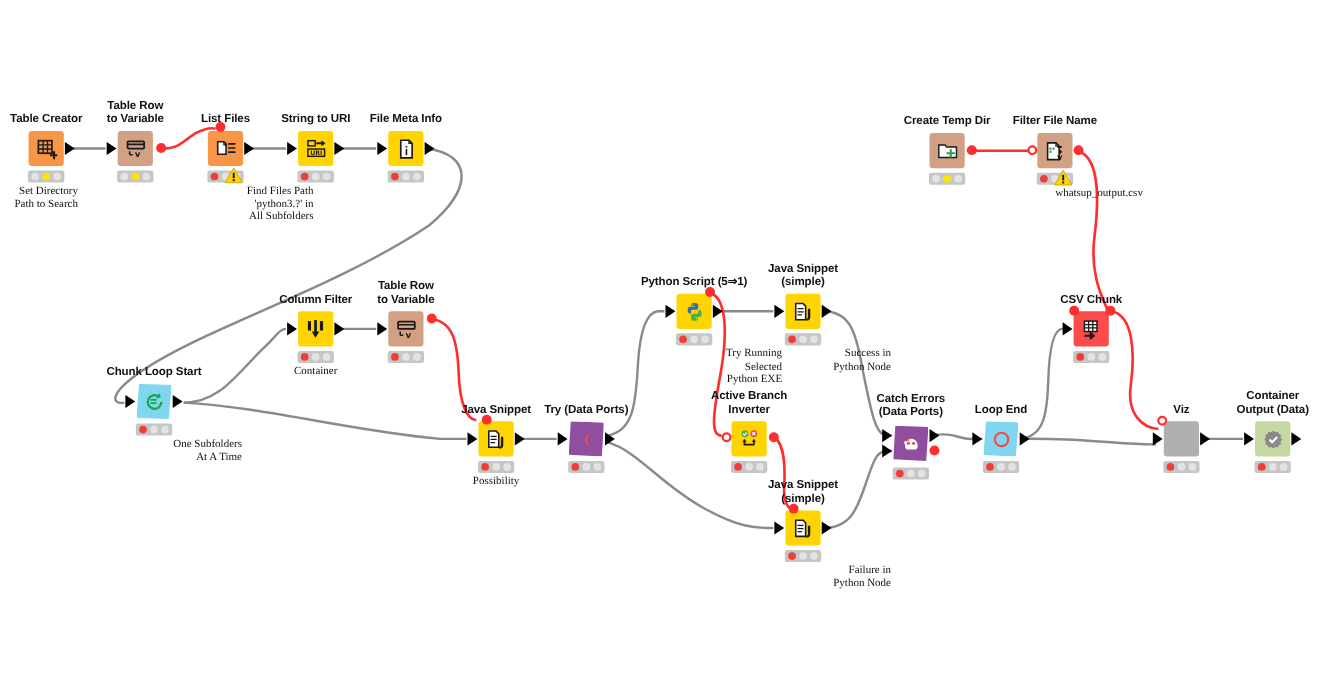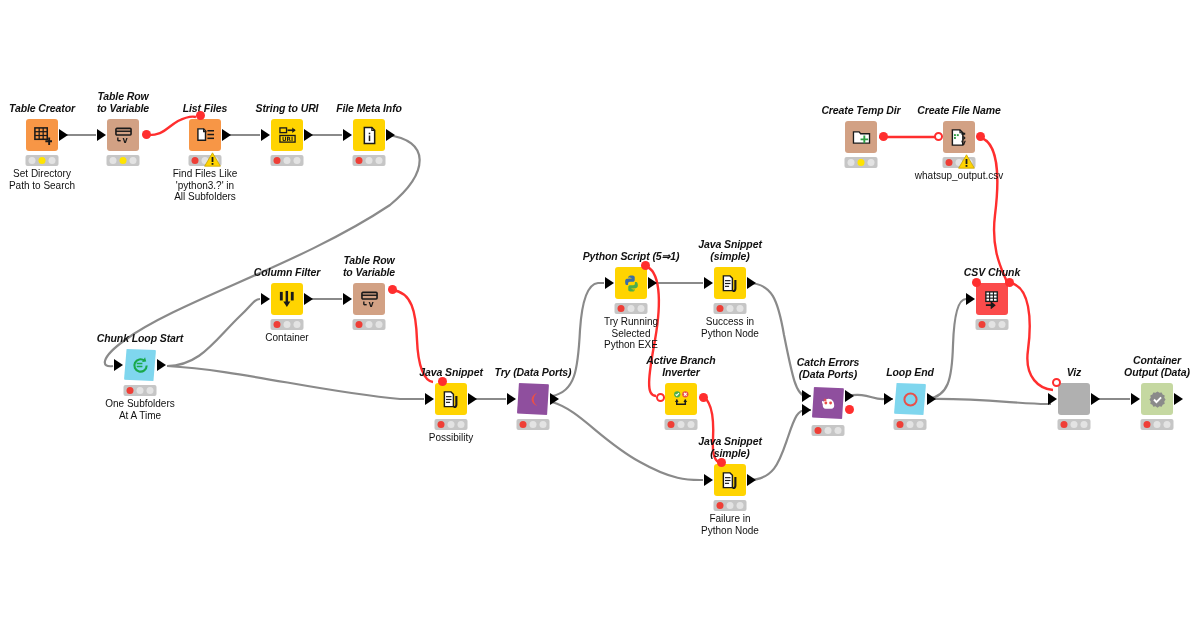--- a/index.html
+++ b/index.html
@@ -36,21 +36,20 @@
     left: 50%;
     transform: translateX(-50%);
     bottom: 21px;
     white-space: pre;
     text-align: center;
     font-size: 10.5px;
     font-weight: bold;
     color: #111111;
     line-height: 11.5px;
     letter-spacing: -0.1px;
-    font-style: italic;
   }
   
   .node .body {
     position: absolute;
     left: -16px;
     top: -16px;
     width: 32px;
     height: 32px;
     border-radius: 3px;
     box-sizing: border-box;
@@ -100,24 +99,25 @@
     height: 15px;
     z-index: 6;
   }
   
   .node .caption {
     position: absolute;
     left: 50%;
     transform: translateX(-50%);
     top: 33px;
     white-space: pre;
-    text-align: center;
+    text-align: right;
     font-size: 10px;
     color: #111111;
     line-height: 11.5px;
+    font-family: Liberation Serif, serif;
   }
   .node .caption.wide { width: 160px; }
   
   .port {
     position: absolute;
     width: 0;
     height: 0;
     border-top: 6px solid transparent;
     border-bottom: 6px solid transparent;
     border-left: 9px solid #000000;
@@ -270,21 +270,21 @@
         <i></i>
     </div>
     <span class="warn">
       <svg width="17" height="15" viewBox="0 0 17 15">
         <path d="M8.5 0.8 L16.4 14.2 H0.6 Z" fill="#ffd400" stroke="#c8a400" stroke-width="0.8"></path>
         <rect x="7.6" y="5" width="1.8" height="5" fill="#1a1a1a"></rect>
         <rect x="7.6" y="11" width="1.8" height="1.8" fill="#1a1a1a"></rect>
       </svg>
     </span>
     <span class="vport" style="left:-9px; top:-24px;"></span>
-    <div class="caption wide">Find Files Like
+    <div class="caption wide">Find Files Path
 'python3.?' in
 All Subfolders</div>
   </div>
 
   <div class="node" style="left:287px; top:135px;">
     <div class="title">String to URI</div>
     <div class="body" style="background:#ffd400;">
       <span>
         <svg class="ic" width="19" height="18" viewBox="0 0 20 19">
           <rect x="2" y="2" width="7" height="5" fill="none" stroke="#1a1a1a" stroke-width="1.4"></rect>
@@ -589,21 +589,21 @@
     </div>
     <div class="status">
       <i></i>
         <i class="yellow"></i>
         <i></i>
     </div>
     <span class="vport" style="left:18px; top:-5px;"></span>
   </div>
 
   <div class="node" style="left:959px; top:137px;">
-    <div class="title">Create File Name</div>
+    <div class="title">Filter File Name</div>
     <div class="body" style="background:#d2a184;">
       <span>
         <svg class="ic" width="19" height="19" viewBox="0 0 20 20">
           <path d="M2.5 2 h8 l3 3 v13 h-11 z" fill="#ffffff" stroke="#1a1a1a" stroke-width="1.5"></path>
           <path d="M10.5 2 v3 h3" fill="none" stroke="#1a1a1a" stroke-width="1.2"></path>
           <rect x="4.2" y="6.5" width="2" height="2" fill="#2f9e44"></rect>
           <rect x="7.2" y="6.5" width="2" height="2" fill="#2f9e44"></rect>
           <rect x="4.2" y="9.5" width="2" height="2" fill="#2f9e44"></rect>
           <path d="M12 5 h4 v2 h-4 z M14 8 l2.5 2.5 l-2.5 2.5 z" fill="#1a1a1a"></path>
           <text x="11.5" y="18" font-size="8" font-family="DejaVu Sans, sans-serif" fill="#1a1a1a" font-weight="bold">v</text>

